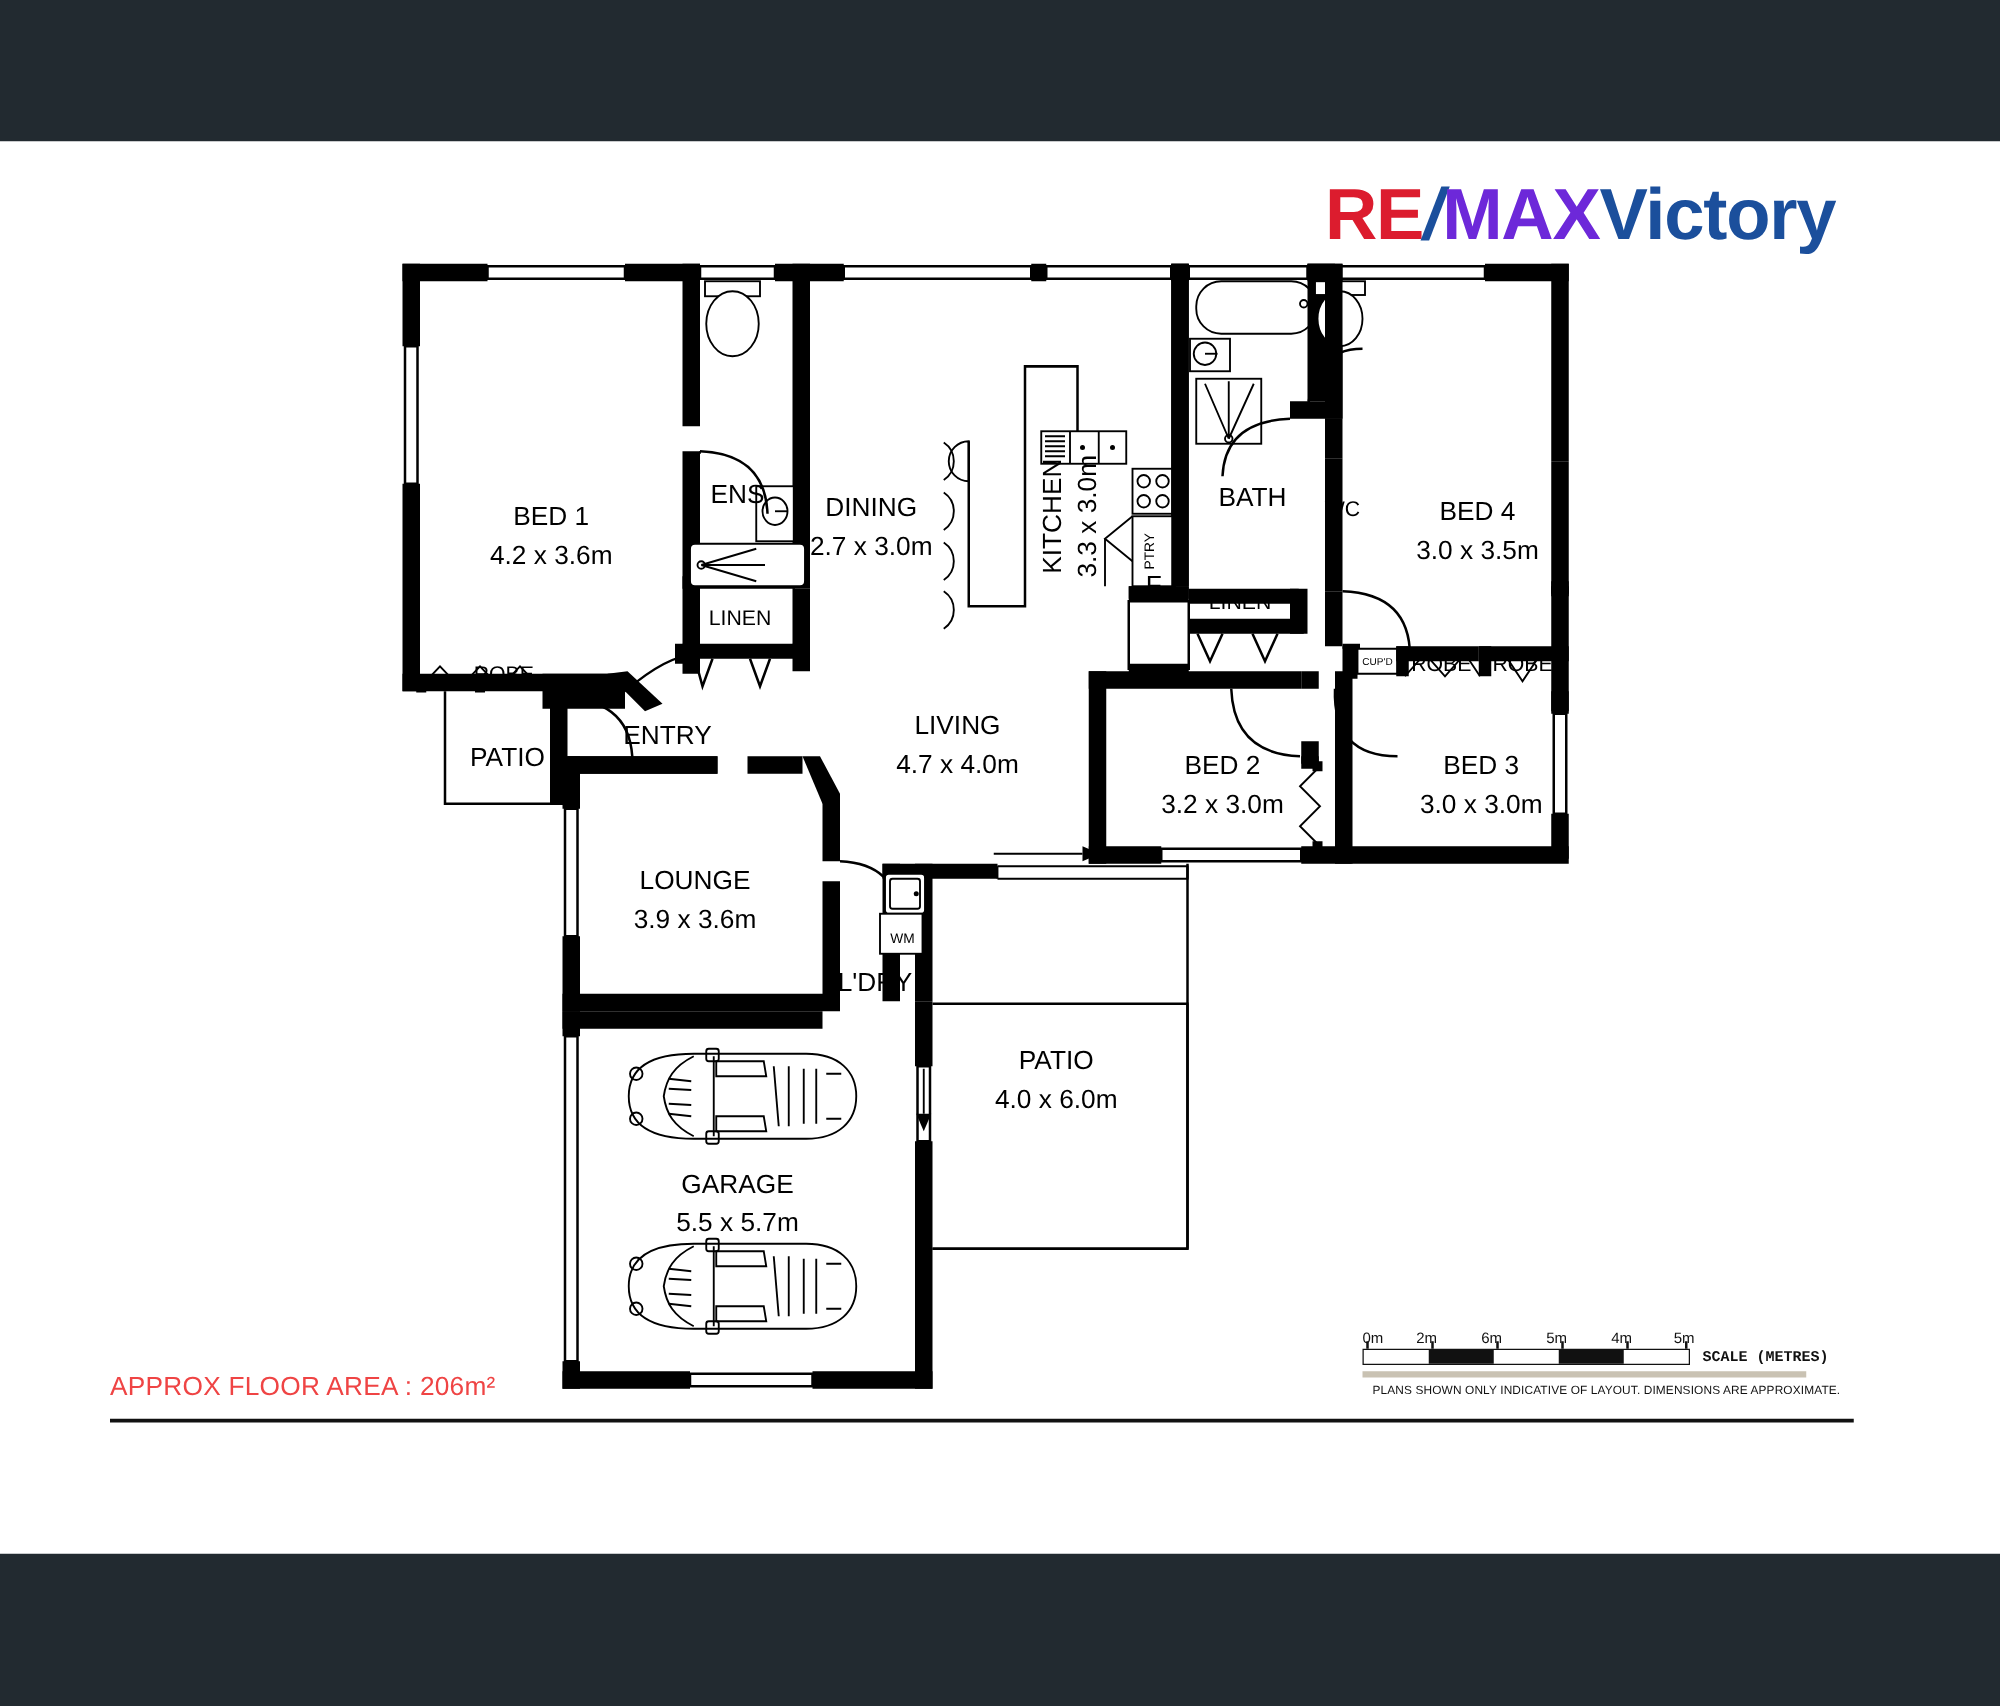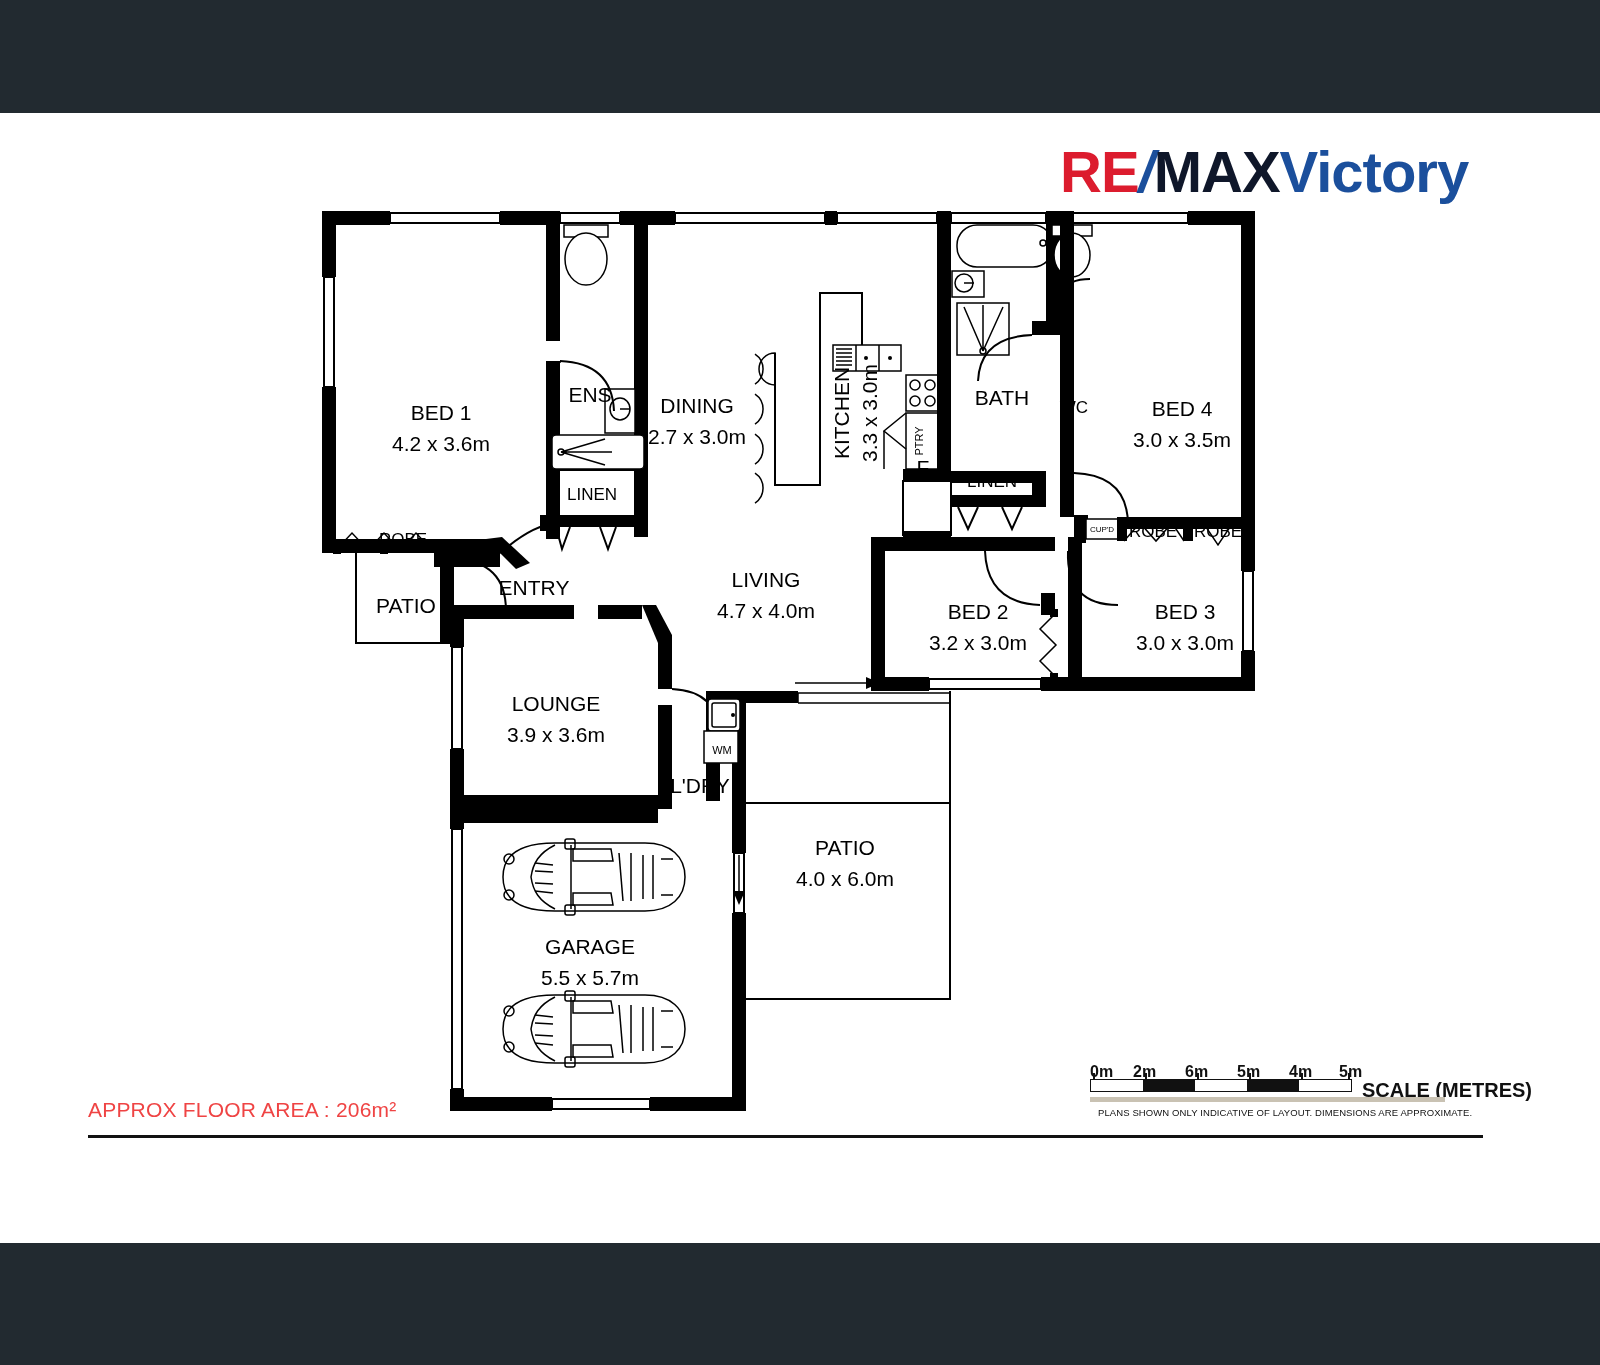--- a/index.html
+++ b/index.html
@@ -15,37 +15,37 @@
   #band-bottom{top:1243px;height:122px;}
   #sheet{
     position:absolute;left:0;top:113px;width:1600px;height:1130px;
     background:#ffffff;
   }
 
   
   #logo{position:absolute;left:1060px;top:25px;font-size:58px;font-weight:bold;letter-spacing:-1px;white-space:nowrap;}
   #logo .re{color:#DC1C2E;}
   #logo .slash{color:#1B4F9C;font-style:italic;}
-  #logo .max{color:#0f172a;}
+  #logo .max{color:#6d28d9;}
   #logo .vic{color:#1B4F9C;font-weight:bold;margin-left:0;}
 
   
   #plan{position:absolute;left:0;top:0;width:1600px;height:1130px;}
 
   
   #floor-area{position:absolute;left:88px;top:985px;font-size:21px;font-weight:normal;color:#ef4444;letter-spacing:0.2px;white-space:nowrap;}
   #rule{position:absolute;left:88px;top:1022px;width:1395px;height:3px;background:#111;}
   #address{position:absolute;left:88px;top:1033px;font-size:50px;font-weight:bold;color:#D22B42;white-space:nowrap;letter-spacing:-0.5px;}
 
   #scalebox{position:absolute;left:1090px;top:950px;width:400px;height:75px;}
-  .sc-tick-label{position:absolute;font-size:16px;font-weight:bold;color:#111;top:0px;}
+  .sc-tick-label{position:absolute;font-size:12px;font-weight:normal;color:#111;top:0px;}
   #scale-bar{position:absolute;left:0px;top:16px;width:262px;height:13px;border:1.5px solid #111;box-sizing:border-box;background:#fff;}
   .sc-fill{position:absolute;top:0;height:100%;background:#111;}
   .sc-vtick{position:absolute;width:1.5px;background:#111;top:10px;height:7px;}
-  #scale-label{position:absolute;left:272px;top:16px;font-size:20px;font-weight:bold;color:#111;white-space:nowrap;}
+  #scale-label{position:absolute;left:272px;top:16px;font-size:12px;font-weight:bold;color:#111;white-space:nowrap;font-family:Liberation Mono, monospace;}
   #scale-underline{position:absolute;left:0px;top:34px;width:355px;height:5px;background:#c9c2b3;}
   #disclaimer{position:absolute;left:8px;top:44px;font-size:9.5px;color:#111;white-space:nowrap;letter-spacing:0.1px;}
 </style>
 </head>
 <body>
 
 <div id="page">
 
   <div class="band" id="band-top"></div>
   <div class="band" id="band-bottom"></div>

